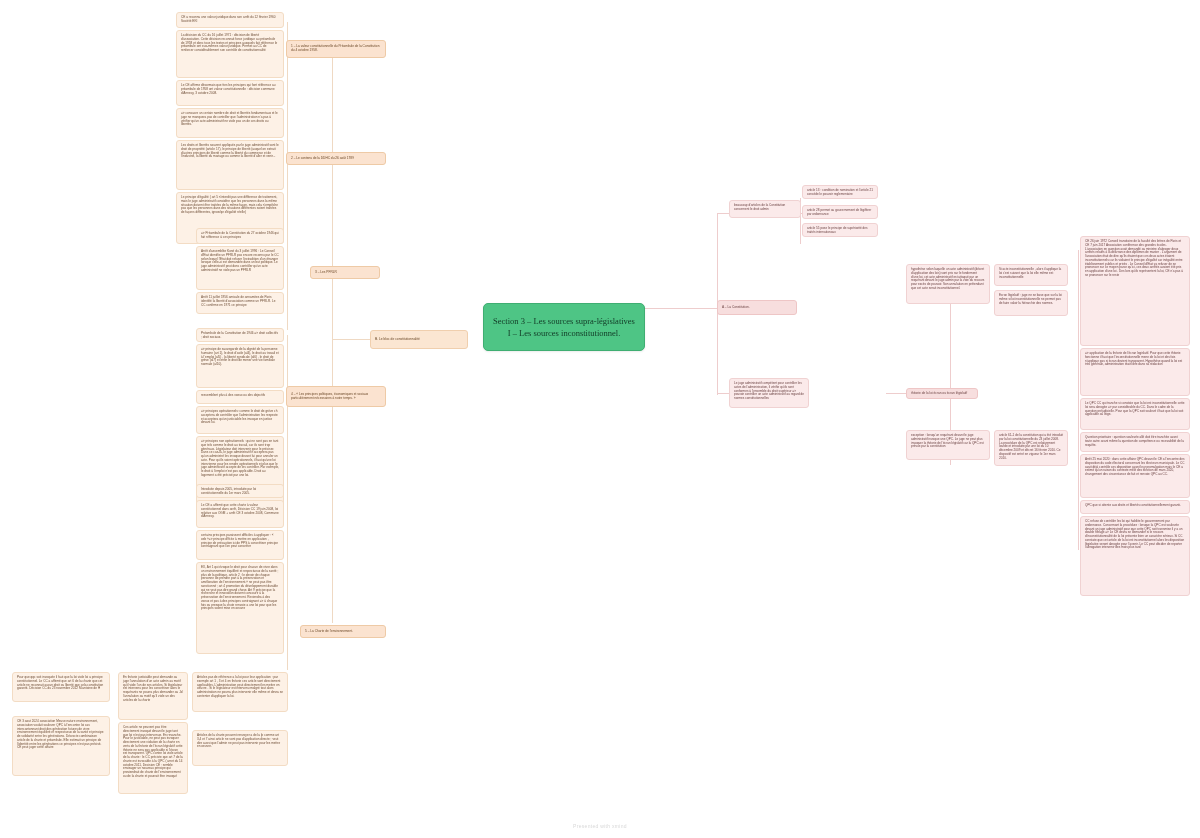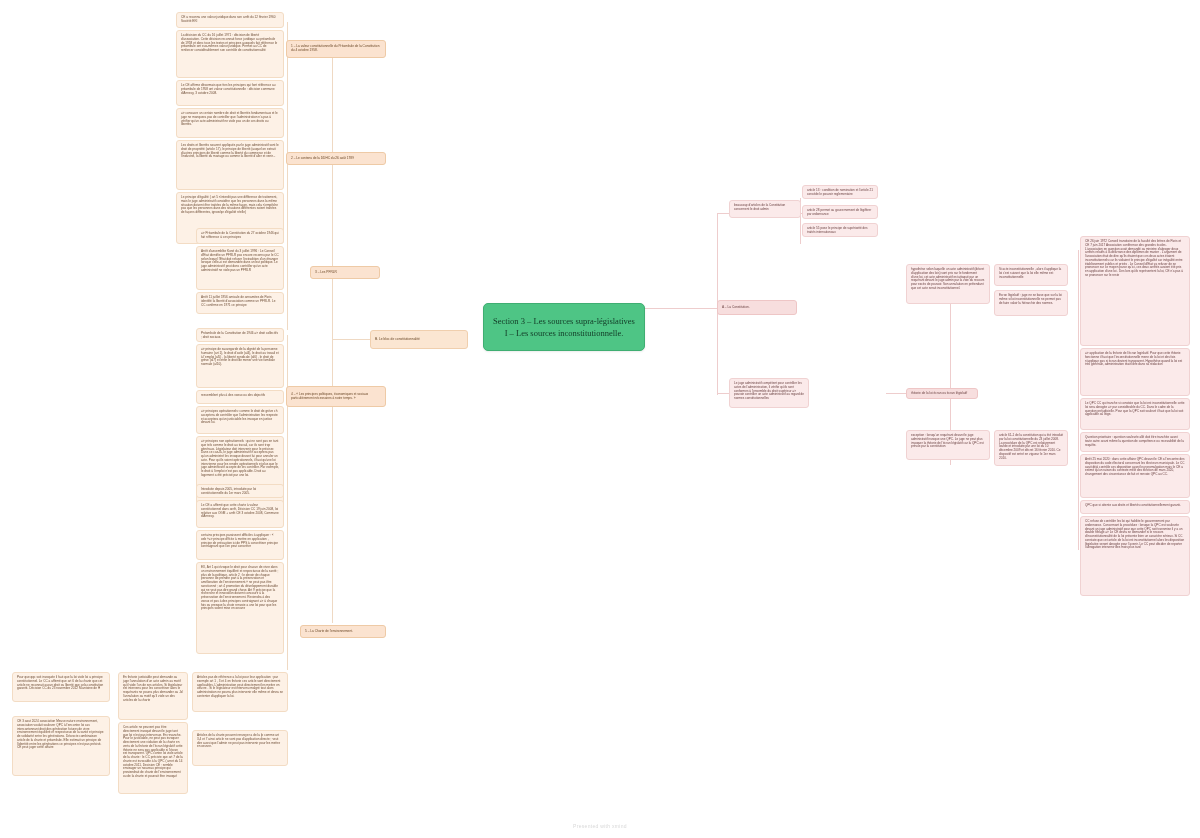--- a/index.html
+++ b/index.html
@@ -109,21 +109,21 @@
   <div class="ln pink h" style="left:717px;top:393px;width:12px;"></div>
   <div class="ln pink v" style="left:800px;top:198px;height:46px;"></div>
   <div class="ln pink h" style="left:790px;top:213px;width:12px;"></div>
   <div class="ln pink h" style="left:886px;top:393px;width:20px;"></div>
   <div class="ln pink v" style="left:950px;top:275px;height:190px;"></div>
   <div class="ln pink v" style="left:1078px;top:250px;height:300px;"></div>
 
   <div class="node center" style="left:483px;top:303px;width:162px;height:48px;">
     <div>
       <div>Section 3 – Les sources supra-législatives</div>
-      <div>I – Les sources inconstitutionnelle.</div>
+      <div>I – Les sources inconstitutionnel.</div>
     </div>
   </div>
 
   <div class="node branch" style="left:370px;top:330px;width:98px;height:19px;">
     <span>B. Le bloc de constitutionnalité</span>
   </div>
 
   <div class="node pinknode" style="left:717px;top:300px;width:80px;height:15px;">
     <span>A – La Constitution.</span>
   </div>

